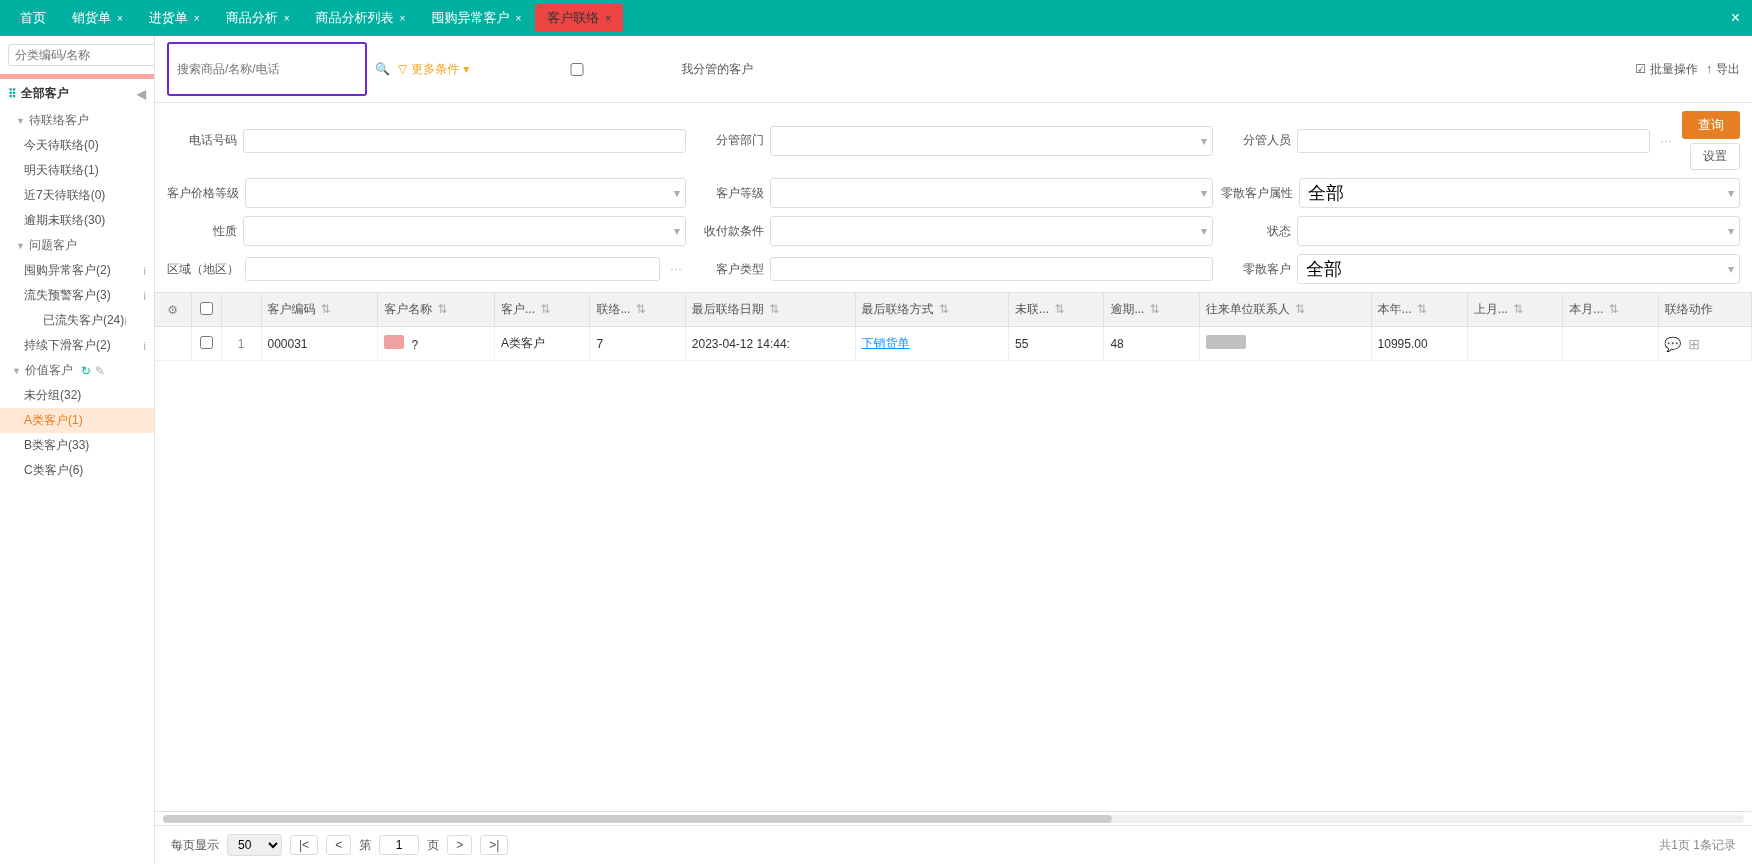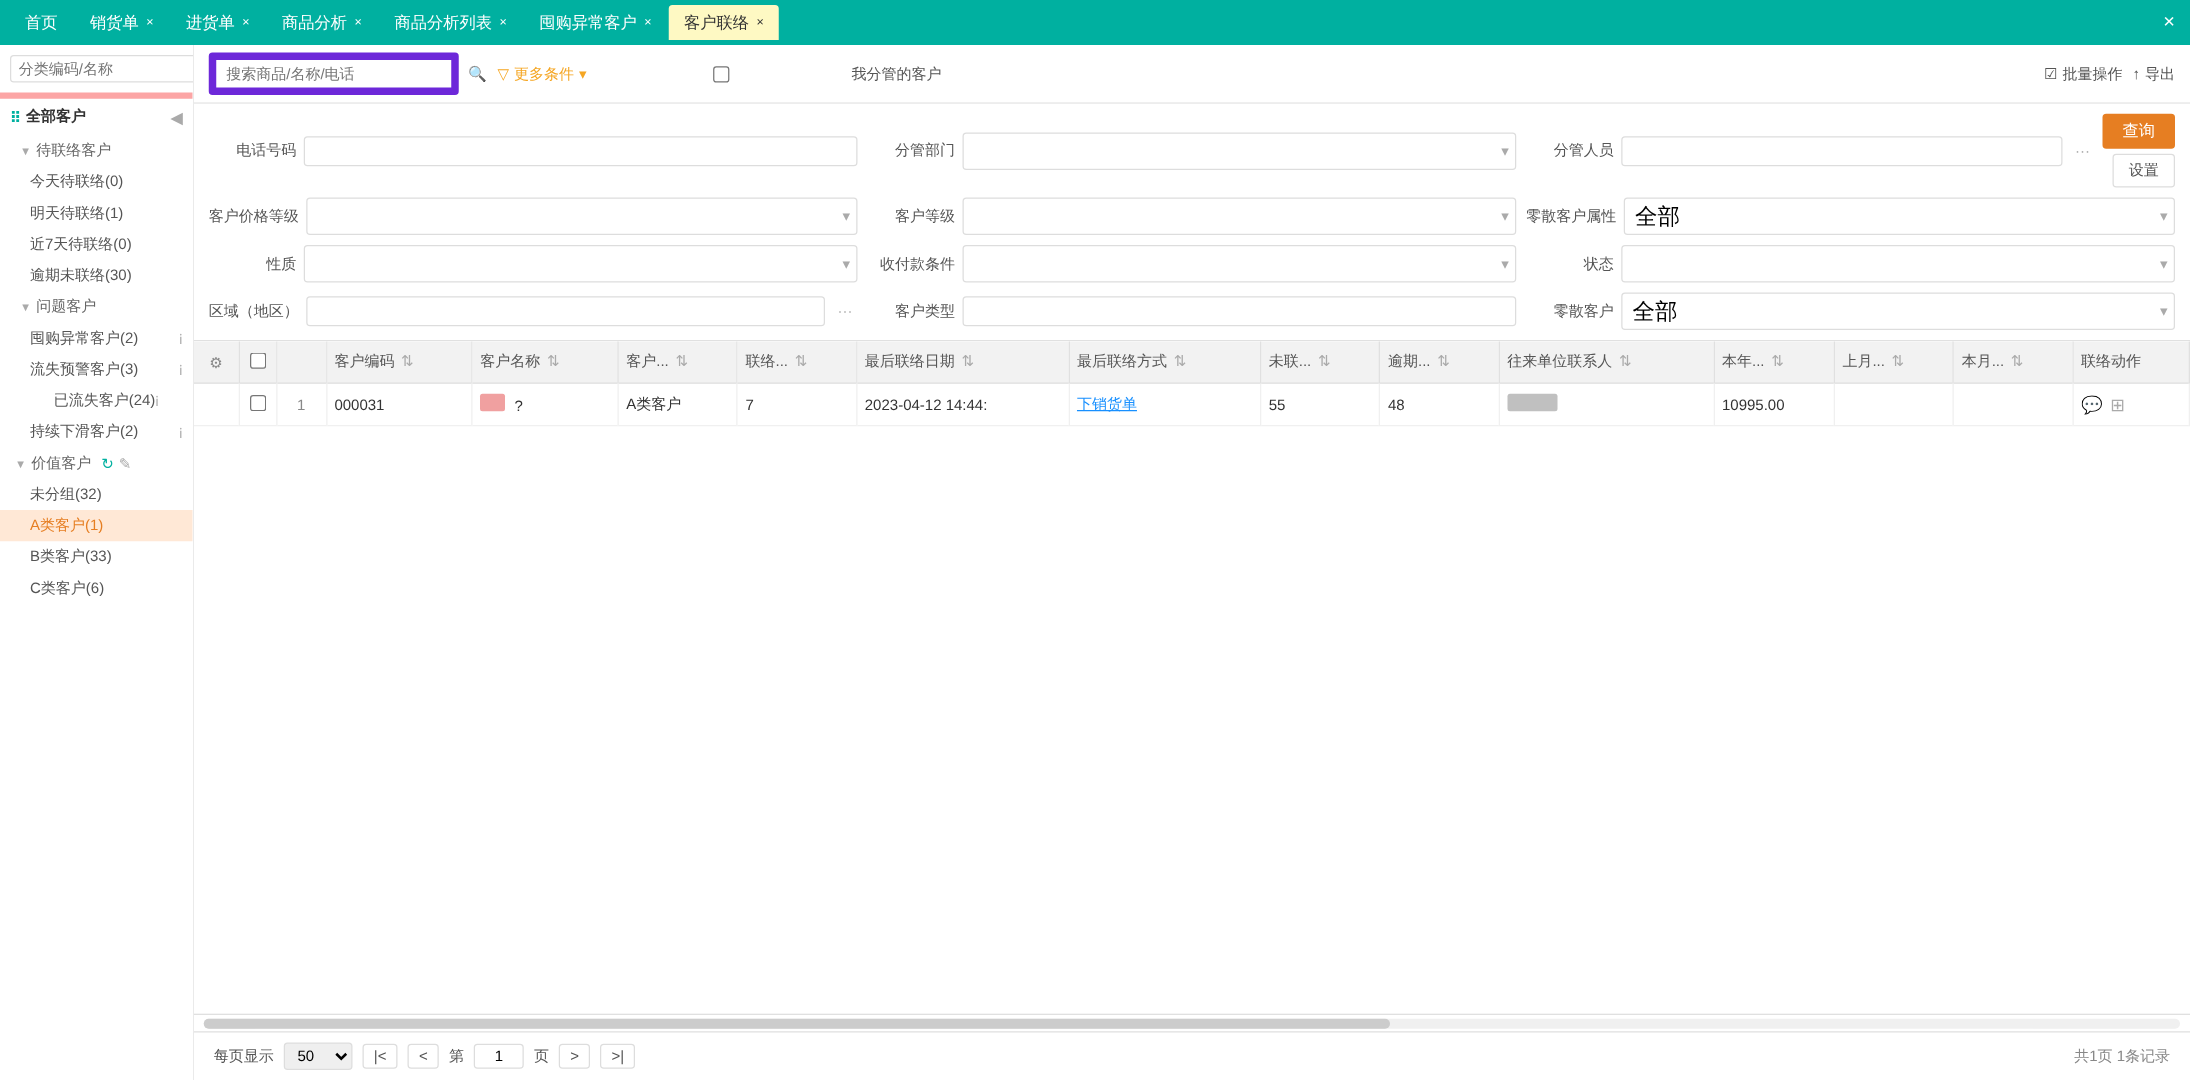--- a/index.html
+++ b/index.html
@@ -19,21 +19,21 @@
       padding: 0 12px;
       border-radius: 3px 3px 0 0;
       display: flex;
       align-items: center;
       gap: 6px;
       cursor: pointer;
       color: #fff;
       font-size: 13px;
       white-space: nowrap;
     }
-    .nav-tab.active { background: #fef9c3; color: #333; }
+    .nav-tab.active { background: #ef4444; color: #333; }
     .nav-tab .close-x { font-size: 10px; color: inherit; cursor: pointer; }
     .nav-tab.home { color: #fff; }
     .nav-close-all {
       margin-left: auto;
       color: #fff;
       font-size: 16px;
       cursor: pointer;
       padding: 4px;
     }
 
@@ -122,23 +122,23 @@
     
     .filter-bar {
       background: #fff;
       border-bottom: 1px solid #e0e0e0;
       padding: 6px 12px;
       display: flex;
       align-items: center;
       gap: 8px;
     }
     .filter-bar input {
-      border: 6px solid #6d28d9;
-      border-radius: 3px;
-      padding: 4px 8px;
+      border: 2px solid #6d28d9;
+      border-radius: 3px;
+      padding: 18px 8px;
       font-size: 12px;
       width: 200px;
       outline: none;
     }
     .filter-more {
       display: flex;
       align-items: center;
       gap: 4px;
       color: #f5a623;
       cursor: pointer;

